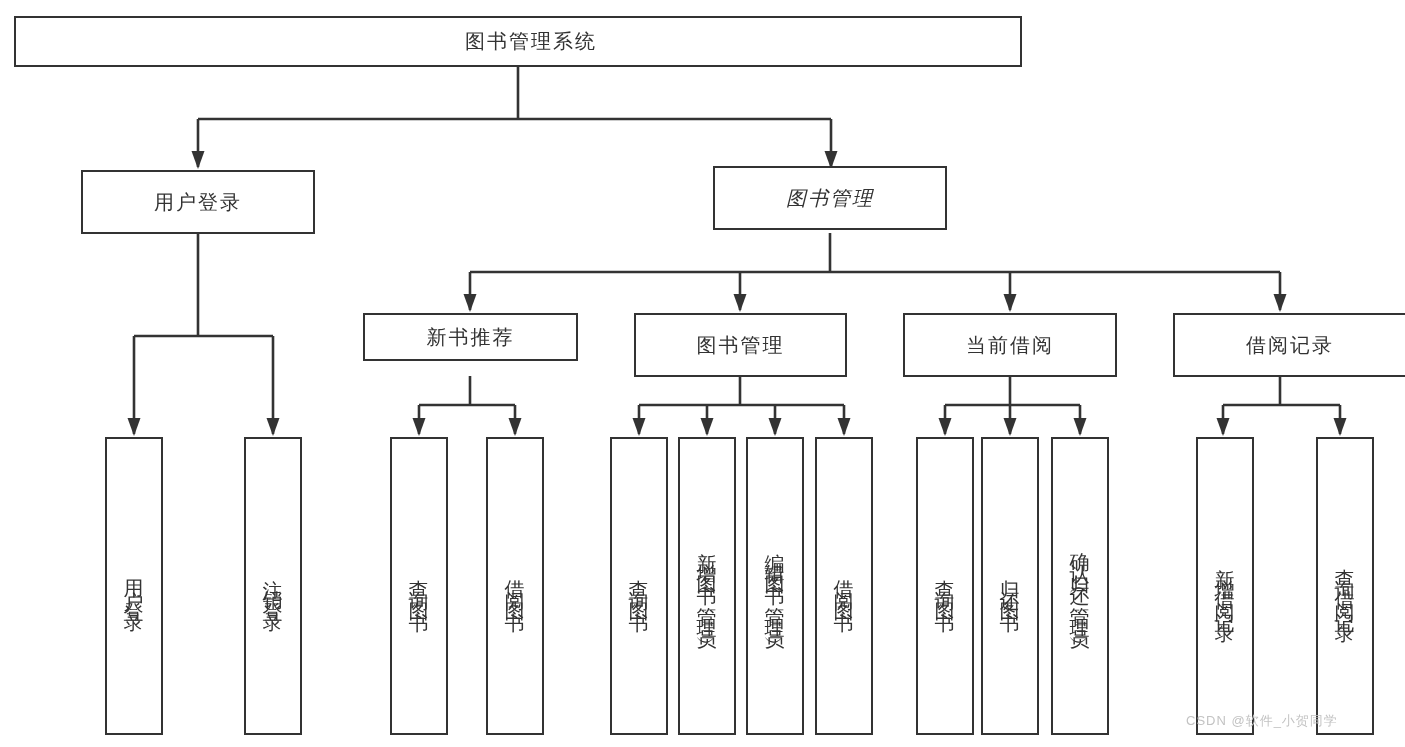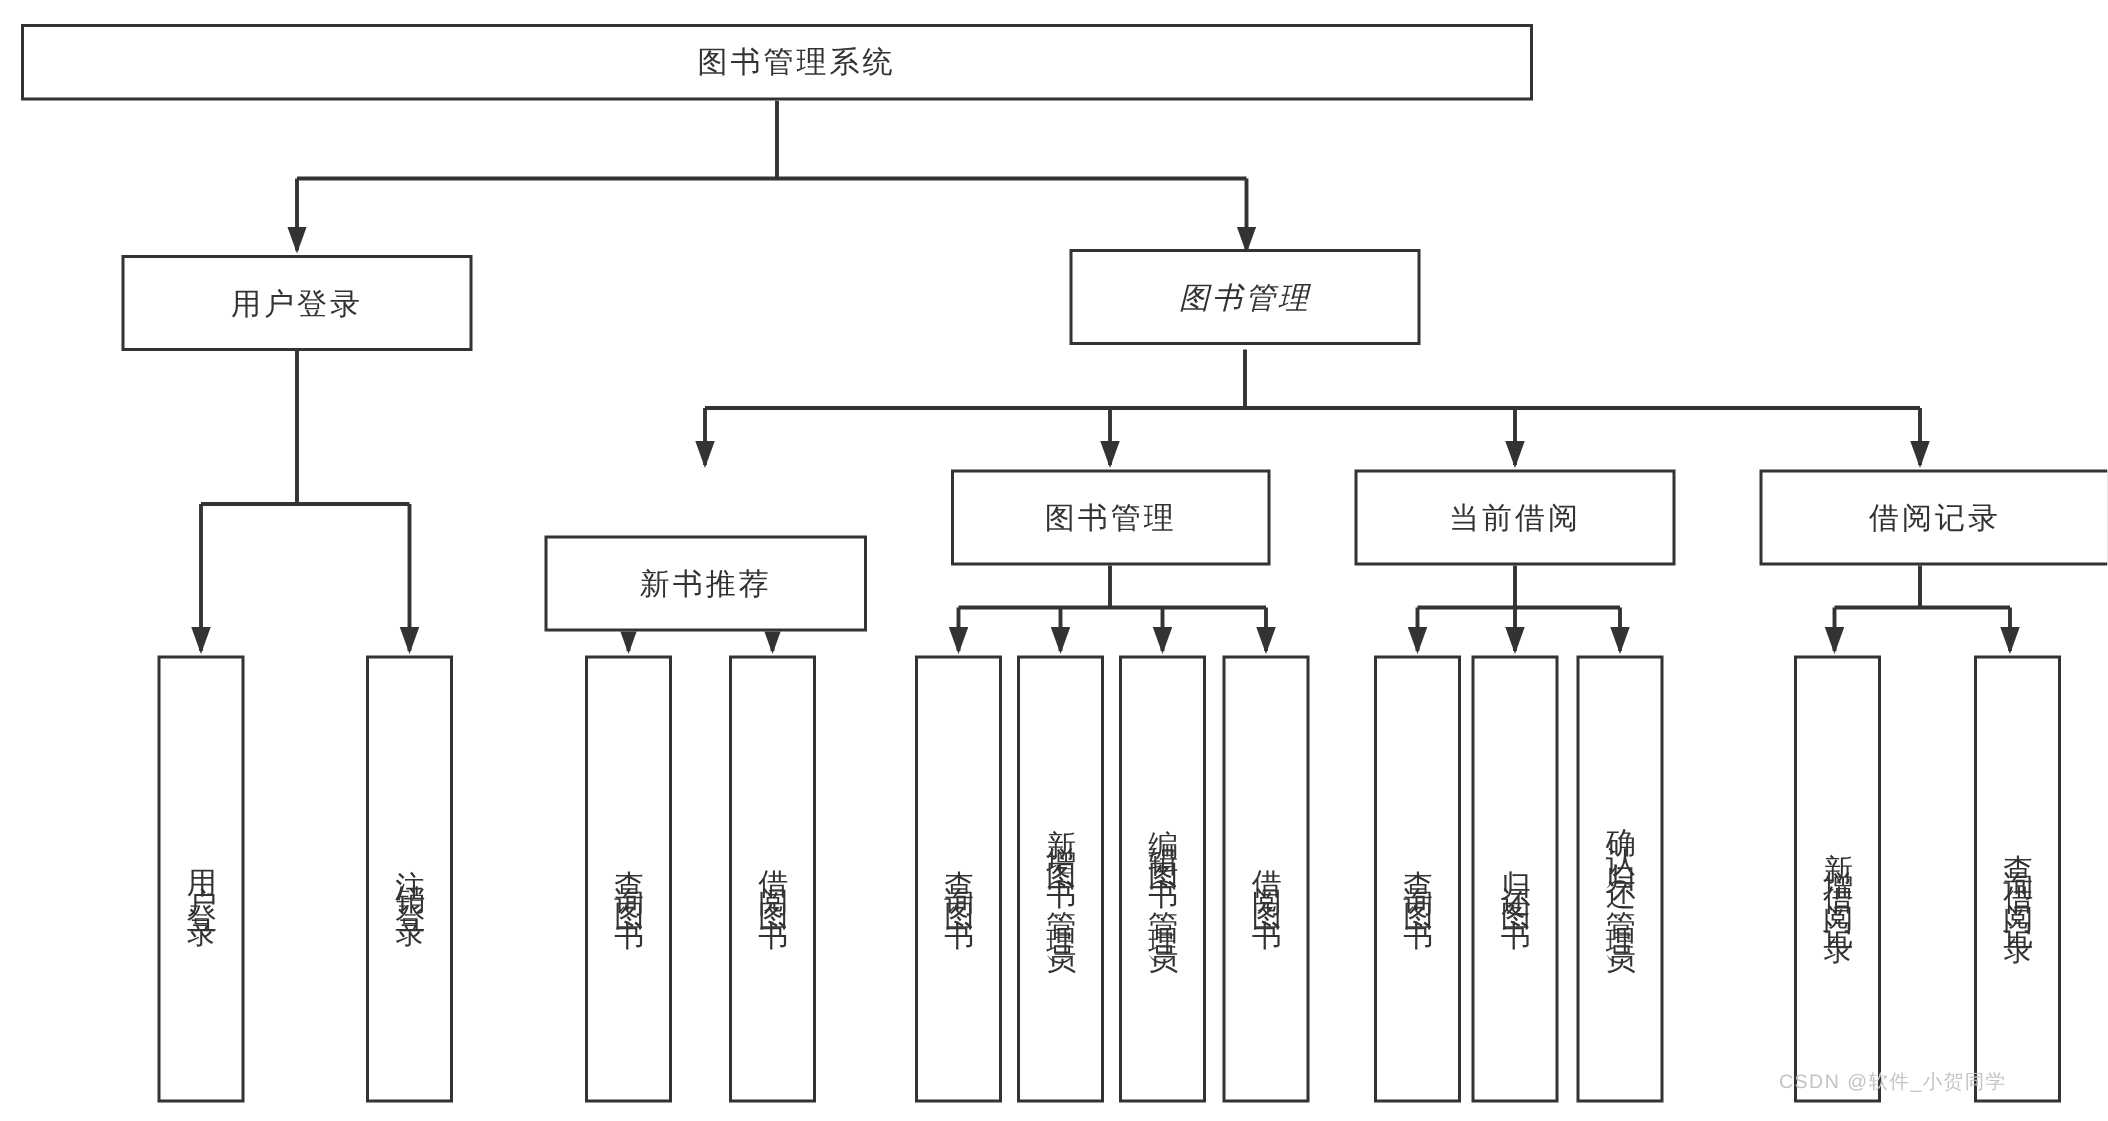--- a/index.html
+++ b/index.html
@@ -48,21 +48,21 @@
     letter-spacing: 11px;
     color: #333333;
     white-space: nowrap;
   }
   
   .n-root { left: 14px;  top: 16px;  width: 1008px; height: 51px; padding-left: 26px; }
   
   .n-l2a  { left: 81px;  top: 170px; width: 234px;  height: 64px; }
   .n-l2b  { left: 713px; top: 166px; width: 234px;  height: 64px; font-style: italic; }
   
-  .n-l3a  { left: 363px;  top: 313px; width: 215px; height: 64px; margin-top: 44px; }
+  .n-l3a  { left: 363px;  top: 313px; width: 215px; height: 48px; }
   .n-l3b  { left: 634px;  top: 313px; width: 213px; height: 64px; }
   .n-l3c  { left: 903px;  top: 313px; width: 214px; height: 64px; }
   .n-l3d  { left: 1173px; top: 313px; width: 234px; height: 64px; }
   
   .lf1  { left: 105px; }
   .lf2  { left: 244px; }
   .lf3  { left: 390px; }
   .lf4  { left: 486px; }
   .lf5  { left: 610px; }
   .lf6  { left: 678px; }

